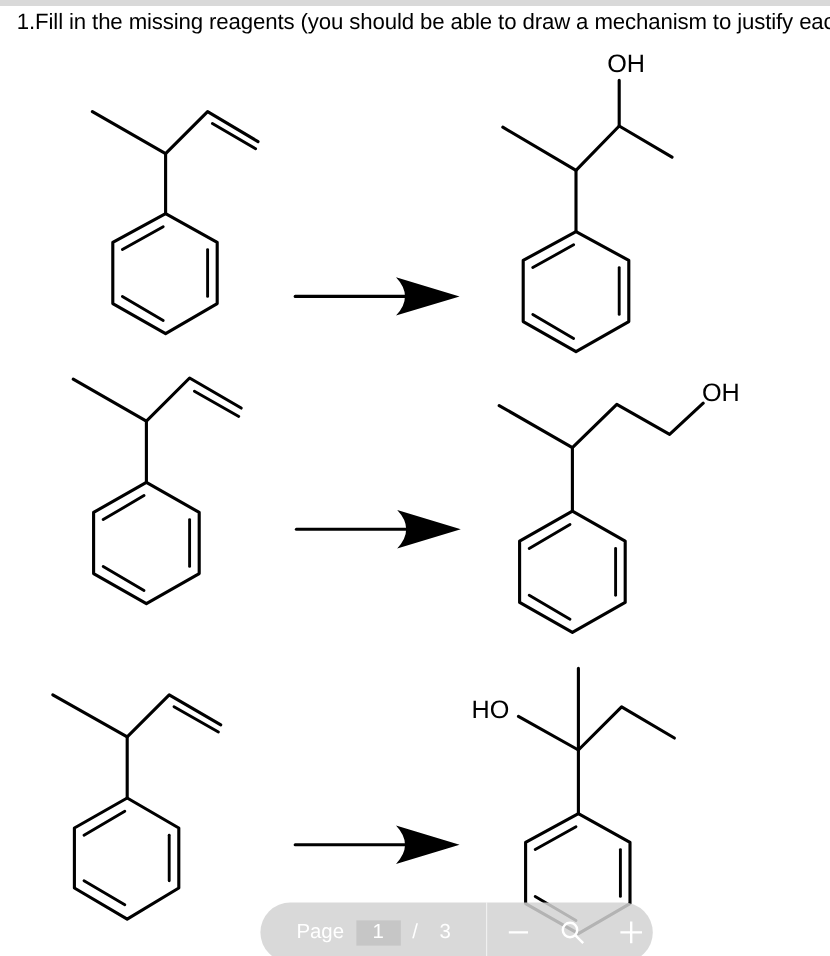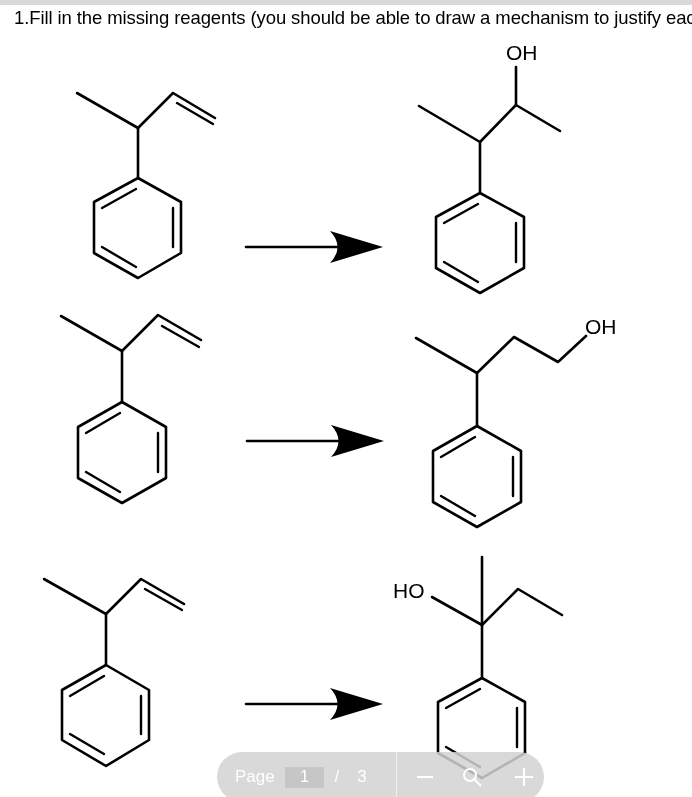--- a/index.html
+++ b/index.html
@@ -4,21 +4,21 @@
 <style>
   html, body { margin:0; padding:0; }
   body { width:692px; height:797px; background:#ffffff; position:relative; overflow:hidden;
          font-family:"Liberation Sans", sans-serif; }
   .topbar { position:absolute; left:0; top:0; width:692px; height:5px; background:#d9d9d9; }
   .question { position:absolute; left:14px; top:7px; font-size:18.5px; color:#000; white-space:nowrap; letter-spacing:-0.1px; }
   svg.scheme { position:absolute; left:0; top:0; width:692px; height:797px; }
   .lbl { font-family:"Liberation Sans", sans-serif; font-size:21px; fill:#000; }
   .pager { position:absolute; left:217px; top:752px; width:327px; height:50px; background:rgba(210,210,210,0.85);
            border-radius:25px; display:flex; align-items:center; color:#ffffff; font-size:17px; }
-  .pager .page-label { margin-left:18px; }
+  .pager .page-label { margin-left:30px; }
   .pager .page-input { margin-left:10px; width:40px; height:21px; background:rgba(195,195,195,0.9); display:flex;
                        align-items:center; justify-content:center; color:#fff; }
   .pager .sep { margin-left:10px; }
   .pager .total { margin-left:18px; }
   .pager .divider { margin-left:29px; width:1px; height:50px; background:rgba(255,255,255,0.6); }
   .pager .zbtn { width:40px; height:40px; display:flex; align-items:center; justify-content:center; color:#fff; font-size:26px; }
   .pager .zoom-out { margin-left:8px; }
   .pager .zoom-reset { margin-left:8px; }
   .pager .zoom-in { margin-left:12px; }
 </style>

